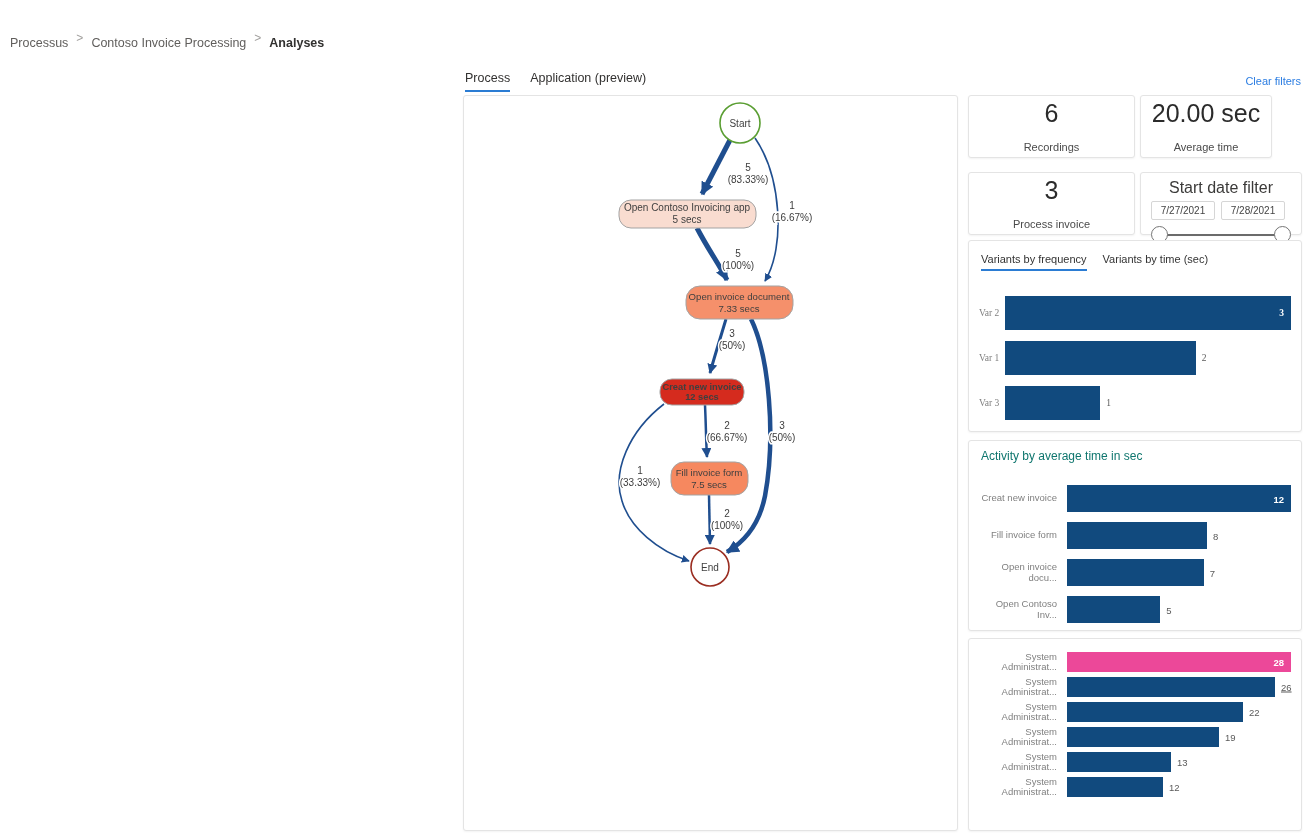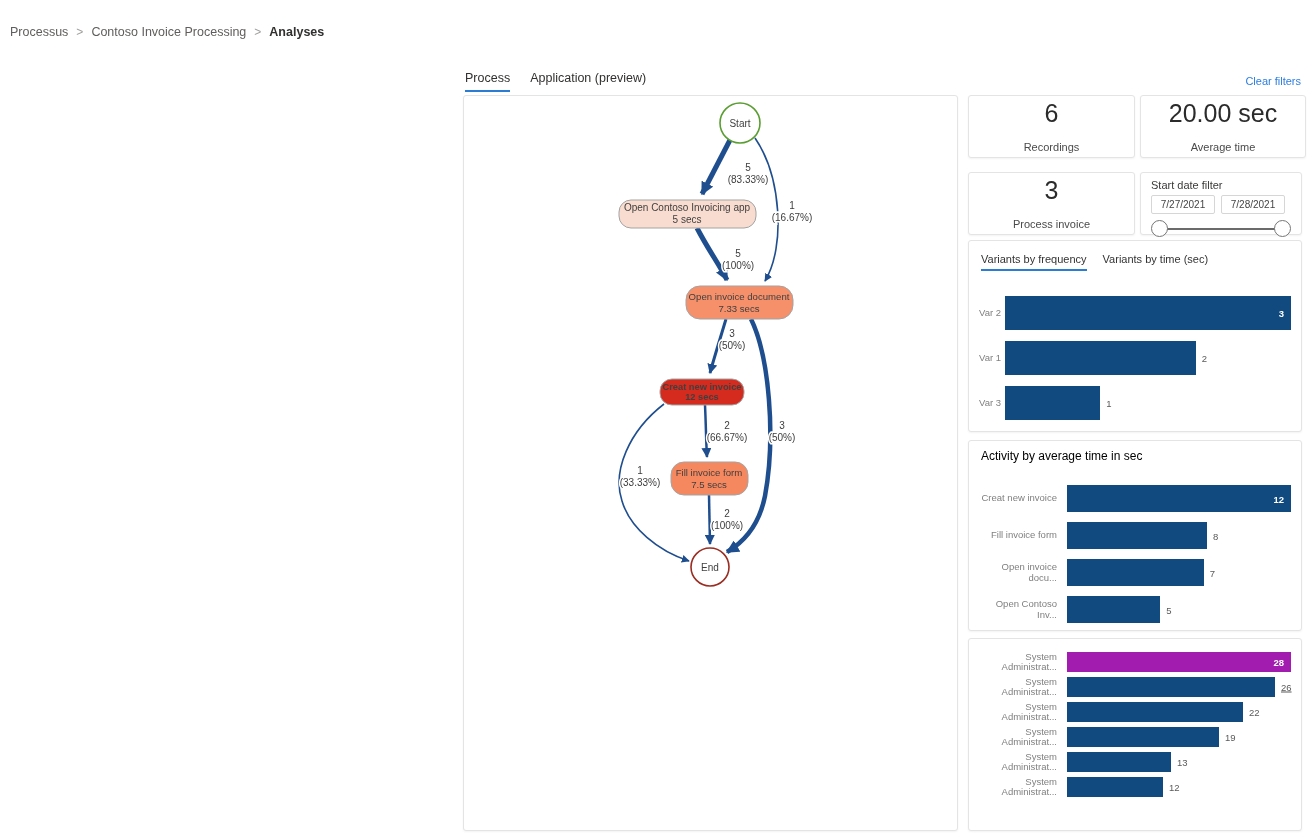--- a/index.html
+++ b/index.html
@@ -3,57 +3,57 @@
 <meta charset="utf-8">
 <style>
   * { margin:0; padding:0; box-sizing:border-box; }
   html,body { background:#fff; }
   #app {
     position:relative; width:1310px; height:839px; overflow:hidden;
     background:#fff; font-family:"Liberation Sans", sans-serif; color:#323130;
   }
   
   .breadcrumb { position:absolute; left:10px; top:25px; font-size:12.5px; display:flex; align-items:center; }
-  .crumb { color:#605e5c; cursor:pointer; }
+  .crumb { color:#605e5c; cursor:pointer;margin-top:11px; }
   .crumb-sep { color:#a19f9d; margin:0 8px; font-size:12px; }
   .crumb-current { color:#323130; font-weight:700; }
   
   .tabbar { position:absolute; left:465px; top:71px; display:flex; gap:20px; font-size:12.5px; }
   .tab { color:#323130; padding-bottom:5px; border-bottom:2px solid transparent; cursor:pointer; }
   .tab.active { border-bottom-color:#2b7cd3; }
   .clear-filters { position:absolute; right:9px; top:75px; font-size:11px; color:#2b7de2; cursor:pointer; }
   
   .card { position:absolute; background:#fff; border:1px solid #e4e4e4; border-radius:3px; box-shadow:0 1px 2px rgba(0,0,0,.05); }
   #diagram-card { left:463px; top:95px; width:495px; height:736px; }
   #kpi-recordings { left:968px; top:95px; width:167px; height:63px; }
-  #kpi-avg-time  { left:1140px; top:95px; width:166px; height:63px; }
+  #kpi-avg-time  { left:1140px; top:95px; width:132px; height:63px; }
   #kpi-variants  { left:968px; top:172px; width:167px; height:63px; }
   #date-card     { left:1140px; top:172px; width:162px; height:63px; padding:6px 10px; }
   #variants-panel  { left:968px; top:240px; width:334px; height:192px; }
   #activity-panel  { left:968px; top:440px; width:334px; height:191px; }
   #recording-panel { left:968px; top:638px; width:334px; height:193px; }
   .kpi { display:flex; flex-direction:column; align-items:center; justify-content:center; }
   .kpi-value { font-size:25px; font-weight:300; color:#2b2b2b; line-height:1.1; }
   .kpi-label { font-size:11px; color:#4a4a4a; margin-top:13px; }
   
-  .date-label { font-size:11px; color:#3b3a39; }
+  .date-label { font-size:16px; color:#3b3a39;text-align:center; }
   .date-inputs { display:flex; gap:6px; margin-top:4px; }
   .date-input { width:64px; height:19px; border:1px solid #d6d6d6; border-radius:2px; font-size:10px; color:#444;
                 font-family:"Liberation Sans",sans-serif; text-align:center; background:#fff; }
   .slider { position:relative; height:18px; margin-top:6px; }
   .slider-track { position:absolute; left:9px; right:9px; top:7.5px; height:2.5px; background:#6b6b6b; }
   .slider-handle { position:absolute; top:0; width:17px; height:17px; border:1.5px solid #767676; border-radius:50%; background:#fff; cursor:pointer; }
   .slider-handle.left { left:0; } .slider-handle.right { right:0; }
   
   .panel-tabs { display:flex; gap:16px; padding:12px 12px 0 12px; font-size:11px; }
   .panel-tab { padding-bottom:4px; border-bottom:2px solid transparent; color:#333; cursor:pointer; }
   .panel-tab.active { border-bottom-color:#2b7cd3; }
-  .panel-title { font-size:12px; color:#000000; padding:8px 12px 0 12px; }
+  .panel-title { font-size:12px; color:#0f766e; padding:8px 12px 0 12px; }
   .chart-body { padding:0 10px; }
-  #variants-chart { margin-top:25px; }
+  #variants-chart { margin-top:25px;font-family:Liberation Serif, serif; }
   #activity-chart { margin-top:22px; }
   #recording-chart { margin-top:13px; }
   .chart-row { display:flex; align-items:center; }
   #variants-chart .chart-row { height:34px; margin-bottom:11px; }
   #activity-chart .chart-row { height:27px; margin-bottom:10px; }
   #recording-chart .chart-row { height:20px; margin-bottom:5px;justify-content:space-between; }
   .row-label { font-size:9.5px; color:#808080; line-height:1.1; }
   #variants-chart .row-label { width:26px; text-align:left; }
   #activity-chart .row-label, #recording-chart .row-label { width:88px; text-align:right; padding-right:10px; }
   .bar-area { flex:1; position:relative; height:100%; }
@@ -248,21 +248,21 @@
           </div>
         </div>
       </div>
   </div>
 
   <div class="card" id="recording-panel">
     <div class="chart-body" id="recording-chart">
         <div class="chart-row">
           <div class="row-label">System Administrat...</div>
           <div class="bar-area">
-            <div class="bar-fill" style="width: 100%; background: #a21caf;">
+            <div class="bar-fill" style="width: 100%; background: #ec4899;">
               <div class="bar-value inside">28</div>
             </div>
           </div>
         </div>
         <div class="chart-row">
           <div class="row-label">System Administrat...</div>
           <div class="bar-area">
             <div class="bar-fill" style="width: 92.8571%; background: rgb(17, 74, 126);"></div>
             <div class="bar-value outside" style="left: calc(92.8571% + 6px); text-decoration: underline;">26</div>
           </div>

